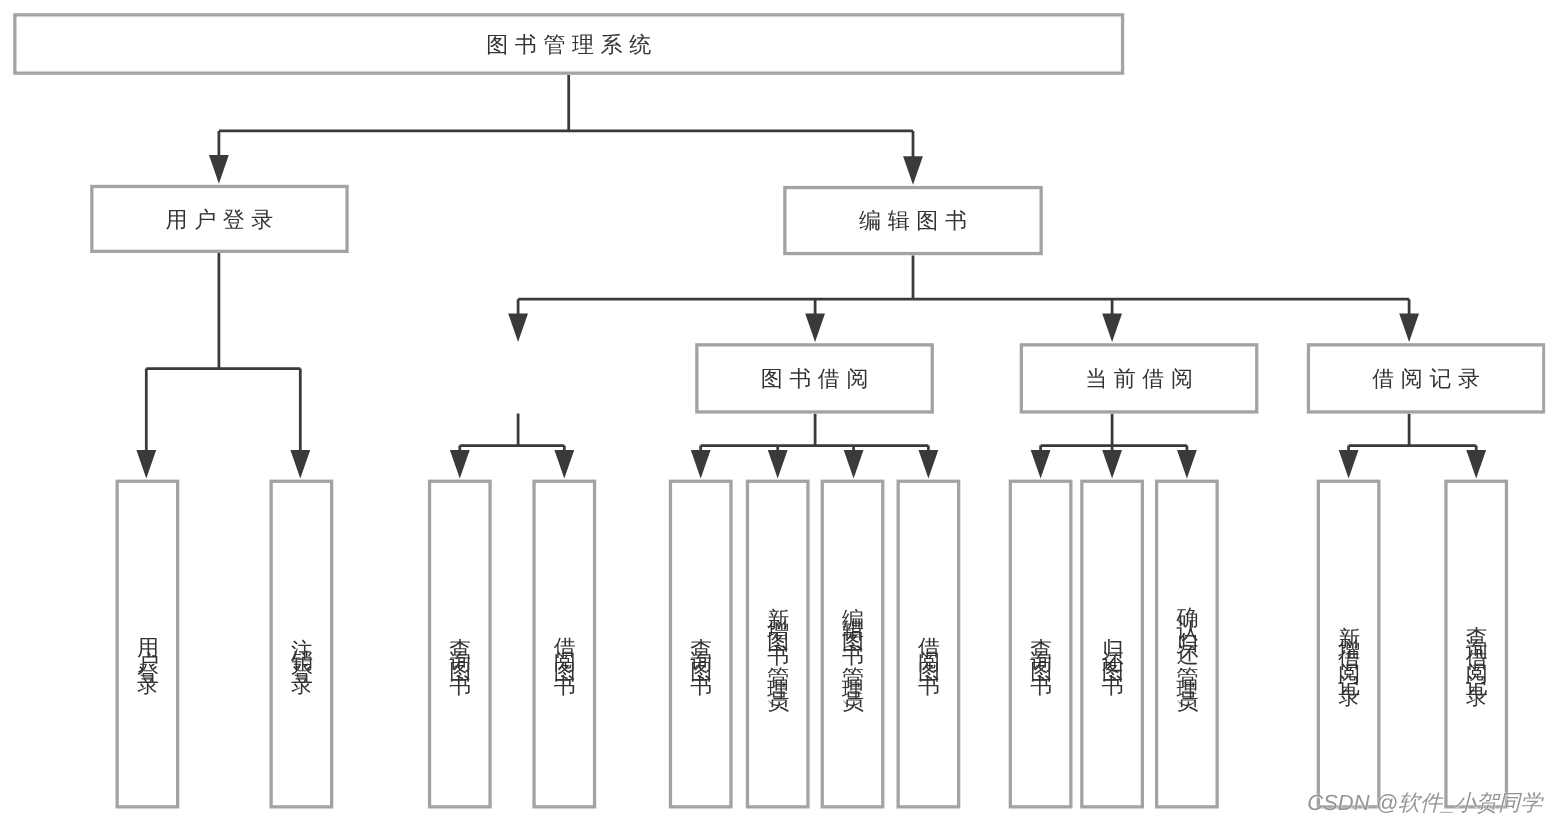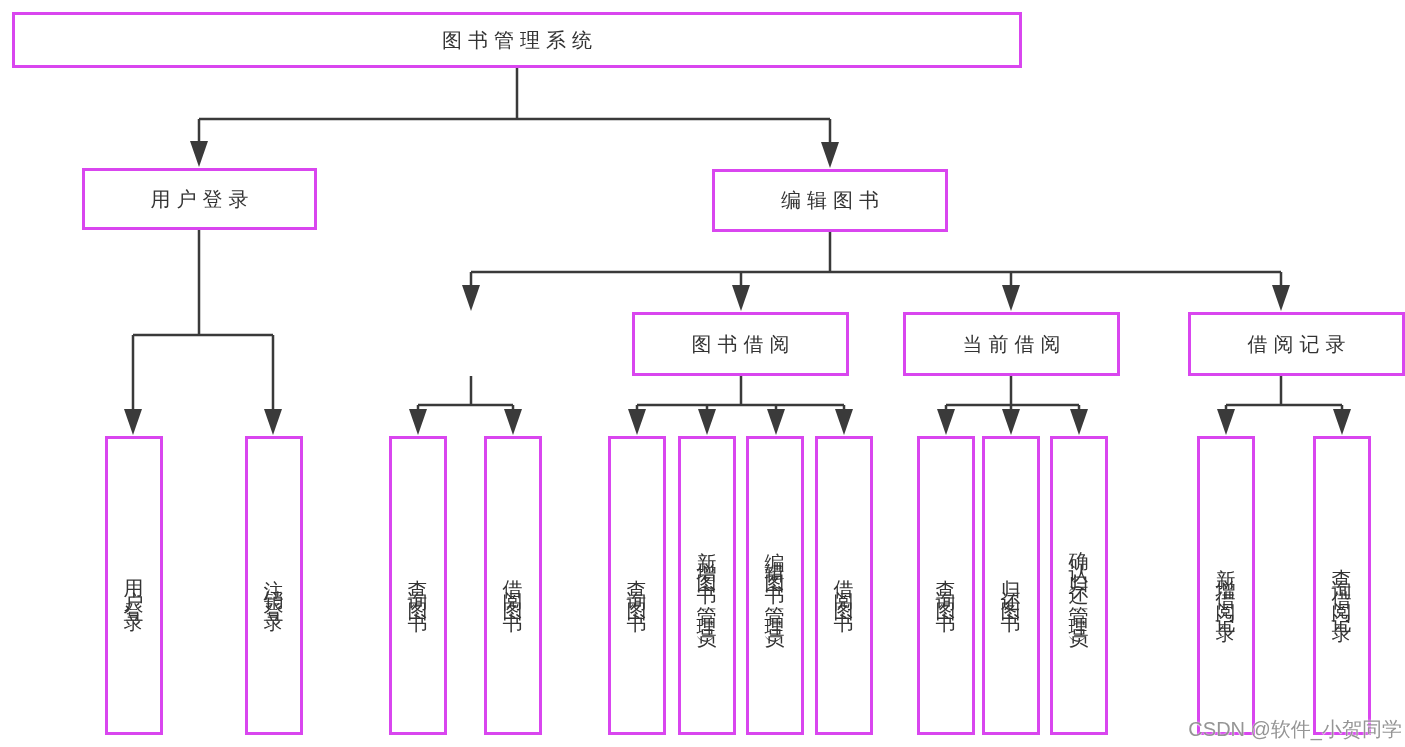--- a/index.html
+++ b/index.html
@@ -14,21 +14,21 @@
   }
   .connectors {
     position: absolute;
     left: 0; top: 0;
     width: 1405px; height: 747px;
     z-index: 1;
   }
   .box {
     position: absolute;
     box-sizing: border-box;
-    border: 3px solid #d946ef;
+    border: 3px solid #a3a3a3;
     background: #ffffff;
     display: flex;
     align-items: center;
     justify-content: center;
     z-index: 2;
   }
   .hlabel {
     font-size: 20px;
     letter-spacing: 6px;
     text-indent: 6px;
@@ -42,21 +42,21 @@
     line-height: 1;
     letter-spacing: 11px;
     color: #333333;
   }
   .root-box    { left: 12px;  top: 12px;  width: 1010px; height: 56px; }
   .lvl2-left   { left: 82px;  top: 168px; width: 235px;  height: 62px; }
   .lvl2-right  { left: 712px; top: 169px; width: 236px;  height: 63px; }
   .lvl3        { top: 312px; width: 217px; height: 64px; }
   .l3-a { left: 363px; }
   .l3-b { left: 632px; }
-  .l3-c { left: 903px; }
+  .l3-c { left: 927px; }
   .l3-d { left: 1172px; margin-left: 16px; }
   .vbox { top: 436px; width: 58px; height: 299px; }
   .v1  { left: 105px; }
   .v2  { left: 245px; }
   .v3  { left: 389px; }
   .v4  { left: 484px; }
   .v5  { left: 608px; }
   .v6  { left: 678px; }
   .v7  { left: 746px; }
   .v8  { left: 815px; }
@@ -67,20 +67,21 @@
   .v13 { left: 1313px; }
   .watermark {
     position: absolute;
     right: 3px;
     bottom: 4px;
     z-index: 3;
     font-size: 20px;
     color: rgba(130, 130, 130, 0.85);
     text-shadow: 0 0 2px rgba(255,255,255,0.9), 0 1px 1px rgba(255,255,255,0.8);
     white-space: nowrap;
+    font-style: italic;
   }
 </style>
 </head>
 <body>
 
 <div class="canvas">
 
   <svg class="connectors" viewBox="0 0 1405 747" xmlns="http://www.w3.org/2000/svg">
     <g stroke="#3a3a3a" stroke-width="2.5" fill="none">
 

